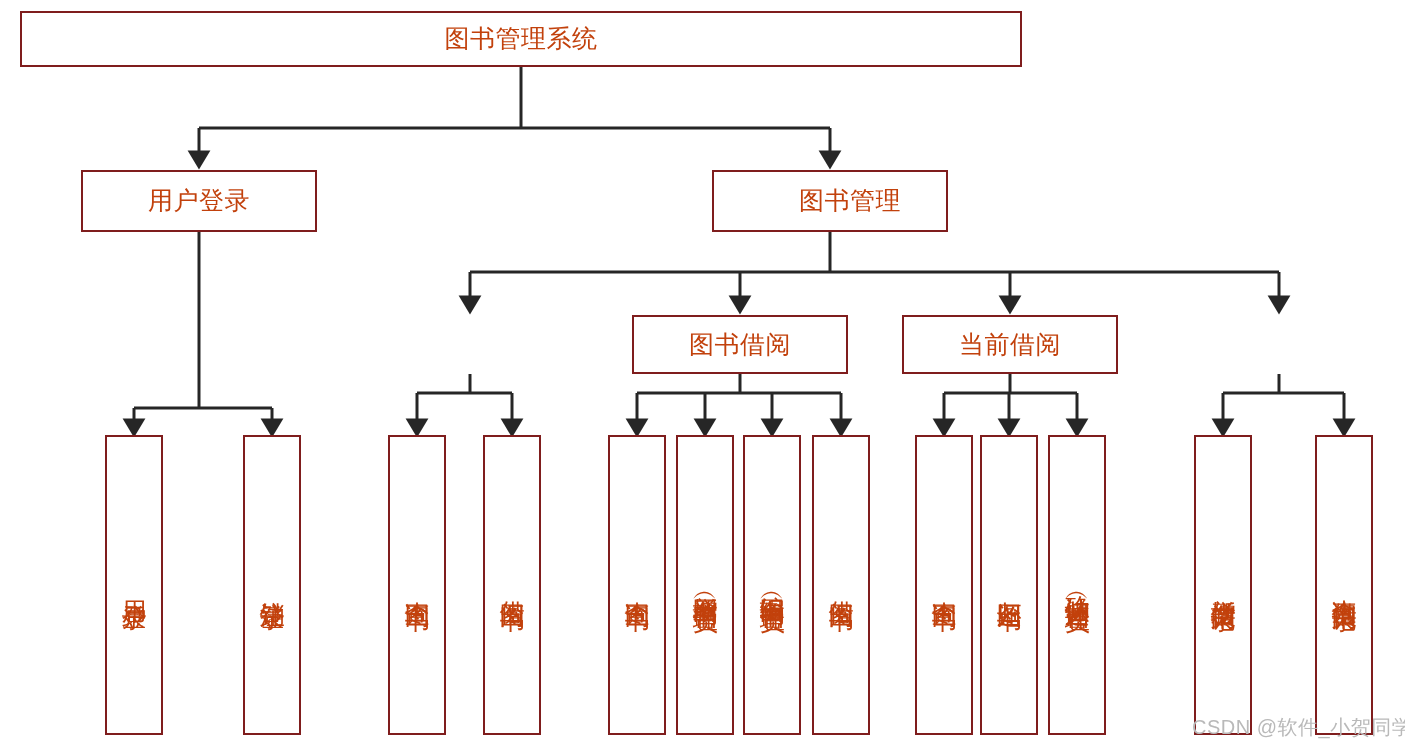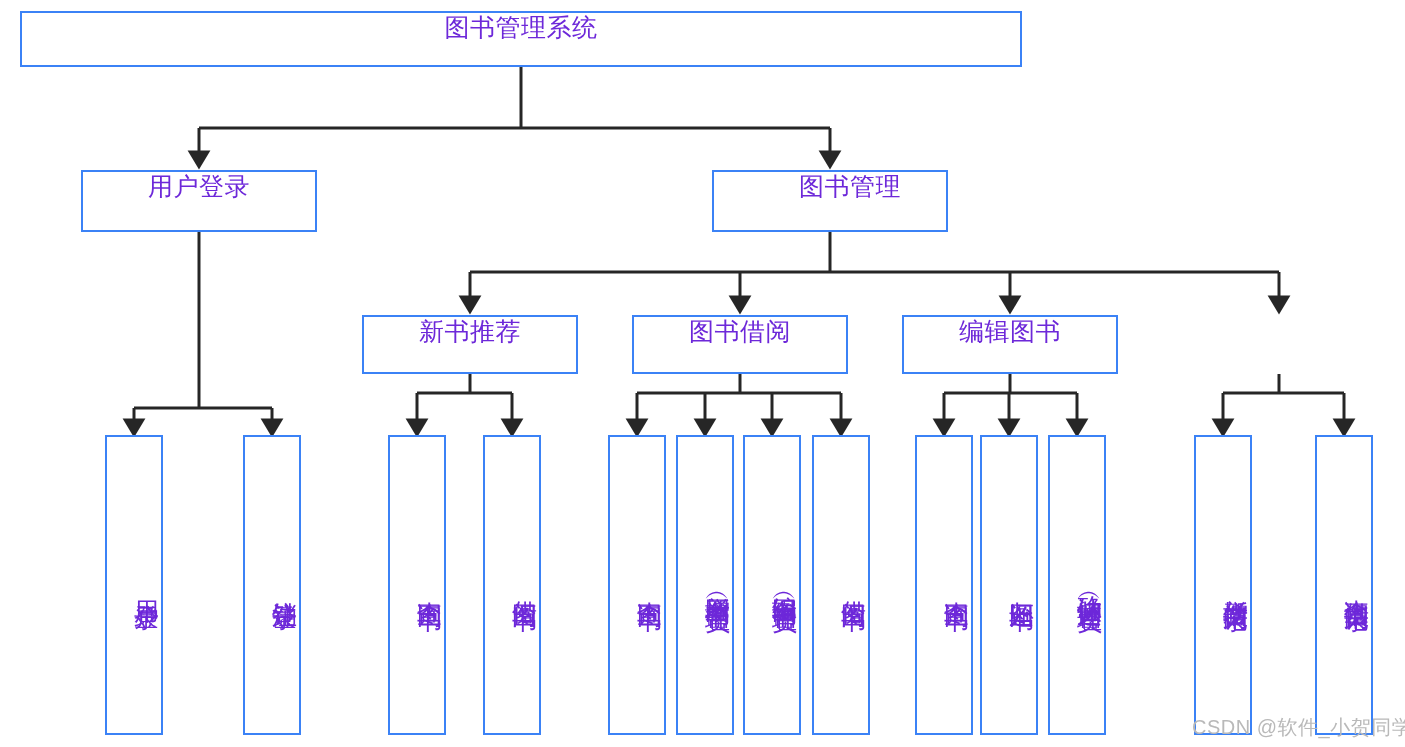--- a/index.html
+++ b/index.html
@@ -22,26 +22,26 @@
     position: absolute;
     left: 0;
     top: 0;
     width: 1405px;
     height: 747px;
     pointer-events: none;
   }
   .node {
     position: absolute;
     box-sizing: border-box;
-    border: 2px solid #3b82f6;
+    border: 2px solid #7f1d1d;
     background: #ffffff;
     display: flex;
-    align-items: flex-start;
+    align-items: center;
     justify-content: center;
-    color: #6d28d9;
+    color: #c2410c;
     line-height: 1.18;
   }
   .node.horizontal {
     font-size: 25px;
     letter-spacing: 0.5px;
     white-space: nowrap;
   }
   .node.root {
     font-size: 25px;
   }
@@ -126,28 +126,25 @@
     <span>图书管理系统</span>
   </div>
 
   <div class="node horizontal" style="left:81px; top:170px; width:236px; height:62px;">
     <span>用户登录</span>
   </div>
   <div class="node horizontal" style="left:712px; top:170px; width:236px; height:62px;padding-left:40px;">
     <span>图书管理</span>
   </div>
 
-  <div class="node horizontal" style="left:362px; top:315px; width:216px; height:59px;">
-    <span>新书推荐</span>
-  </div>
   <div class="node horizontal" style="left:632px; top:315px; width:216px; height:59px;">
     <span>图书借阅</span>
   </div>
   <div class="node horizontal" style="left:902px; top:315px; width:216px; height:59px;">
-    <span>编辑图书</span>
+    <span>当前借阅</span>
   </div>
 
   <div class="node vertical" style="left:105px; top:435px; width:58px; height:300px;">
     <span class="vtext">用户登录</span>
   </div>
   <div class="node vertical" style="left:243px; top:435px; width:58px; height:300px;">
     <span class="vtext">注销登录</span>
   </div>
 
   <div class="node vertical" style="left:388px; top:435px; width:58px; height:300px;">

